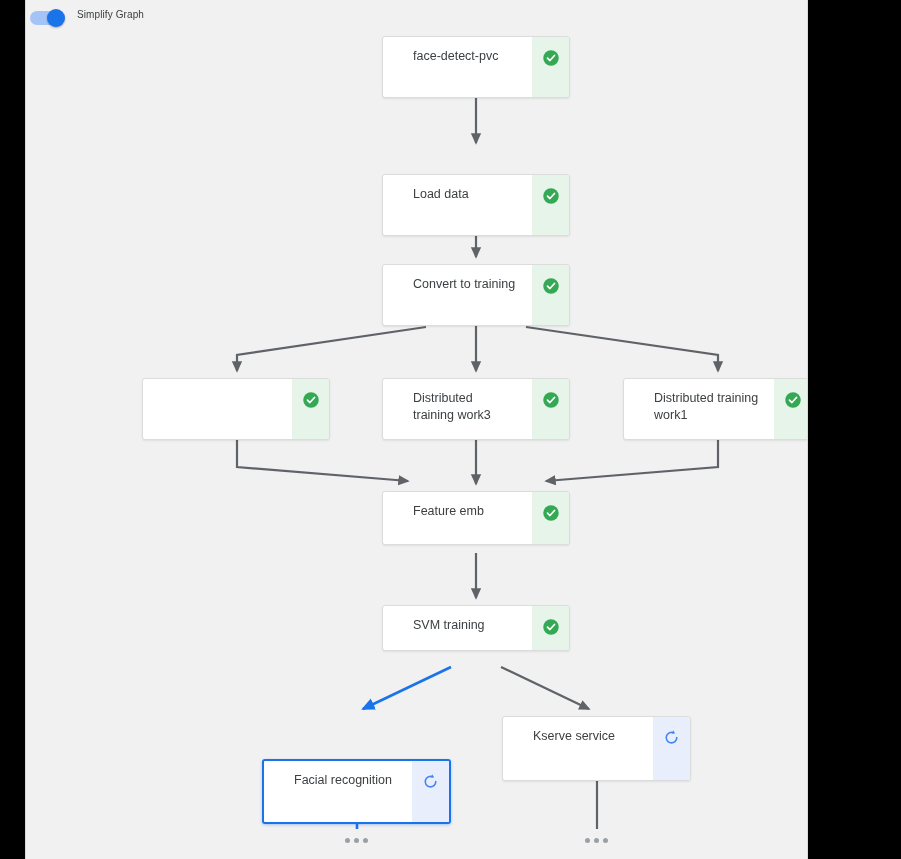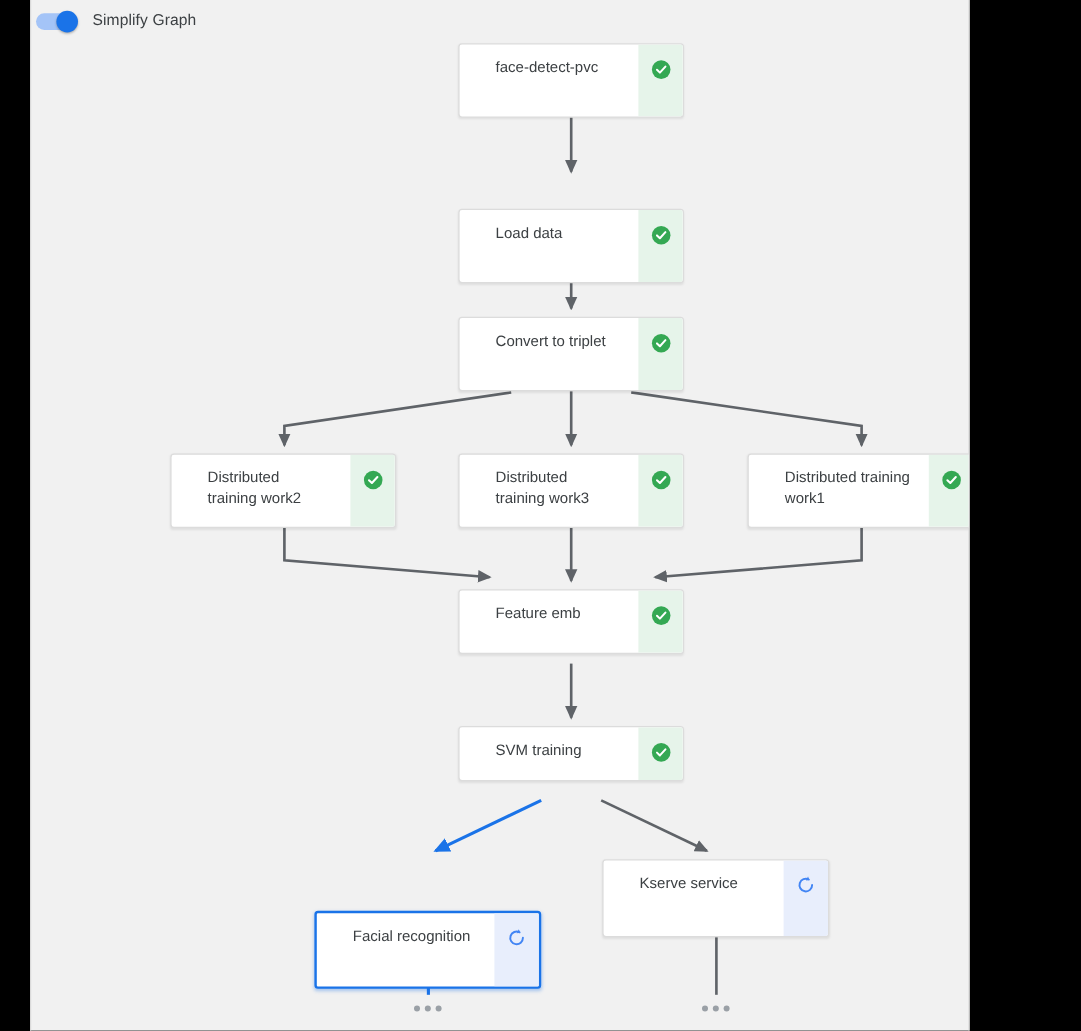--- a/index.html
+++ b/index.html
@@ -6,21 +6,21 @@
   body{width:901px;height:859px;overflow:hidden;font-family:"Liberation Sans",sans-serif;}
   #app{position:relative;width:901px;height:859px;background:#000;}
   #canvas-area{position:absolute;left:25px;top:0;width:781px;height:859px;background:#f1f1f1;
                border-left:1px solid #dadada;border-right:1px solid #dadada;overflow:hidden;}
   
   #toolbar{position:absolute;left:0;top:0;width:781px;height:36px;}
   .toggle{position:absolute;left:4px;top:9px;width:40px;height:18px;cursor:pointer;}
   .toggle .track{position:absolute;left:0;top:2px;width:34px;height:14px;border-radius:7px;background:#8ab4f8;opacity:.75;}
   .toggle .knob{position:absolute;left:17px;top:0;width:18px;height:18px;border-radius:50%;background:#1a73e8;
                 box-shadow:0 1px 2px rgba(0,0,0,.3);}
-  .toggle-label{position:absolute;left:51px;top:9px;font-size:13px;color:#3c4043;letter-spacing:.1px;}
+  .toggle-label{position:absolute;left:51px;top:9px;font-size:10px;color:#3c4043;letter-spacing:.1px;}
   
   #graph{position:absolute;left:0;top:0;width:781px;height:859px;}
   .node{position:absolute;box-sizing:border-box;background:#ffffff;border:1px solid #dcdcdc;border-radius:3px;
         box-shadow:0 1px 2px rgba(0,0,0,.08);overflow:hidden;cursor:pointer;}
   .node.selected{border:2px solid #1a73e8;box-shadow:0 1px 3px rgba(26,115,232,.35);margin-top:43px;}
   .node .label{position:absolute;left:30px;top:11px;right:52px;font-size:12.5px;line-height:17px;color:#3c4043;}
   .node .strip{position:absolute;right:0;top:0;bottom:0;width:37px;}
   .node.status-ok .strip{background:#e6f4ea;}
   .node.status-run .strip{background:#e8eefc;}
   .node.selected .strip{background:#e8eefc;}
@@ -82,30 +82,29 @@
         <div class="node status-ok" style="left: 356px; top: 150px; width: 188px; height: 62px; margin-top: 24px;">
           <div class="label">Load data</div>
           <div class="strip">
             <span class="glyph"><svg viewBox="0 0 20 20" width="18" height="18">
                 <circle cx="10" cy="10" r="8.6" fill="#34a853"></circle>
                 <path d="M6.1,10.2 L8.8,12.8 L13.9,7.2" fill="none" stroke="#ffffff" stroke-width="1.9" stroke-linecap="round" stroke-linejoin="round"></path>
               </svg></span>
           </div>
         </div>
         <div class="node status-ok" style="left: 356px; top: 264px; width: 188px; height: 62px;">
-          <div class="label">Convert to triplet</div>
+          <div class="label">Convert to training</div>
           <div class="strip">
             <span class="glyph"><svg viewBox="0 0 20 20" width="18" height="18">
                 <circle cx="10" cy="10" r="8.6" fill="#34a853"></circle>
                 <path d="M6.1,10.2 L8.8,12.8 L13.9,7.2" fill="none" stroke="#ffffff" stroke-width="1.9" stroke-linecap="round" stroke-linejoin="round"></path>
               </svg></span>
           </div>
         </div>
         <div class="node status-ok" style="left: 116px; top: 378px; width: 188px; height: 62px;">
-          <div class="label">Distributed training work2</div>
           <div class="strip">
             <span class="glyph"><svg viewBox="0 0 20 20" width="18" height="18">
                 <circle cx="10" cy="10" r="8.6" fill="#34a853"></circle>
                 <path d="M6.1,10.2 L8.8,12.8 L13.9,7.2" fill="none" stroke="#ffffff" stroke-width="1.9" stroke-linecap="round" stroke-linejoin="round"></path>
               </svg></span>
           </div>
         </div>
         <div class="node status-ok" style="left: 356px; top: 378px; width: 188px; height: 62px;">
           <div class="label">Distributed training work3</div>
           <div class="strip">

